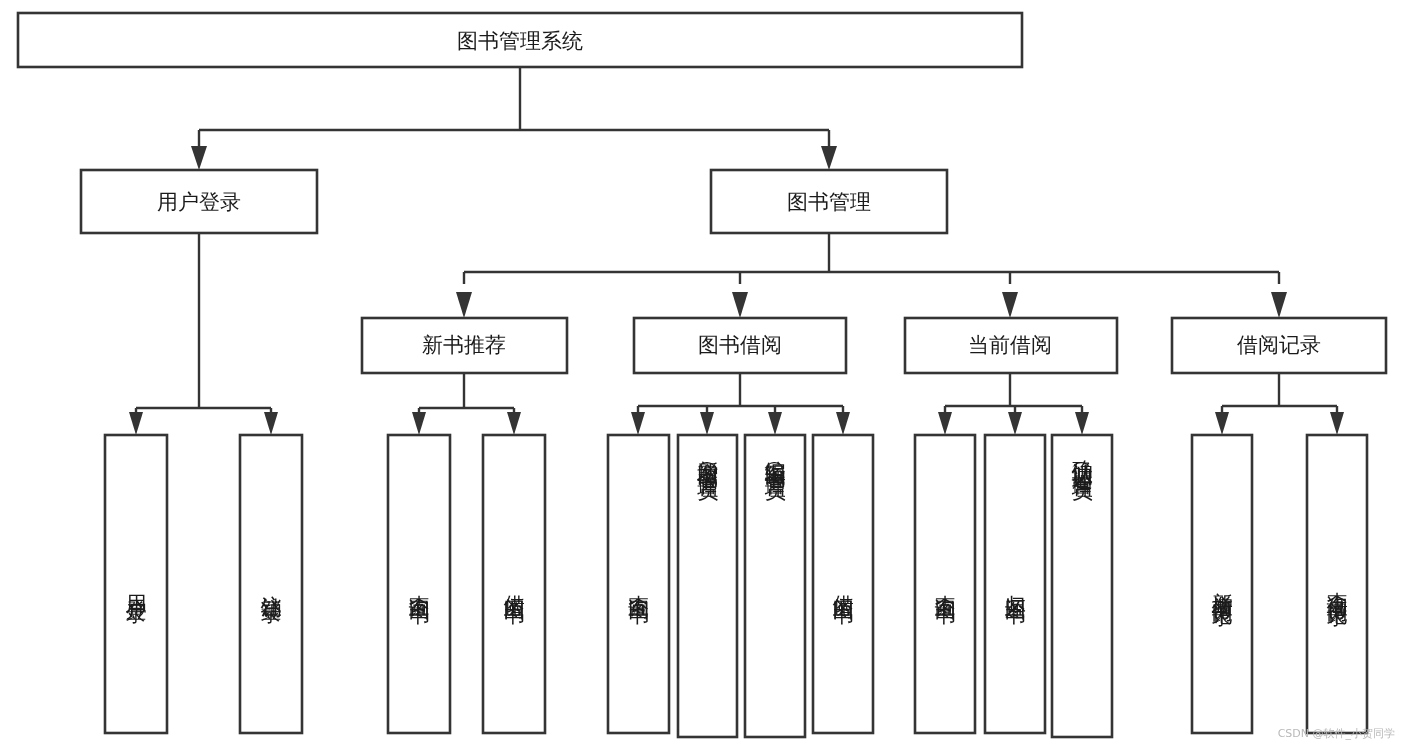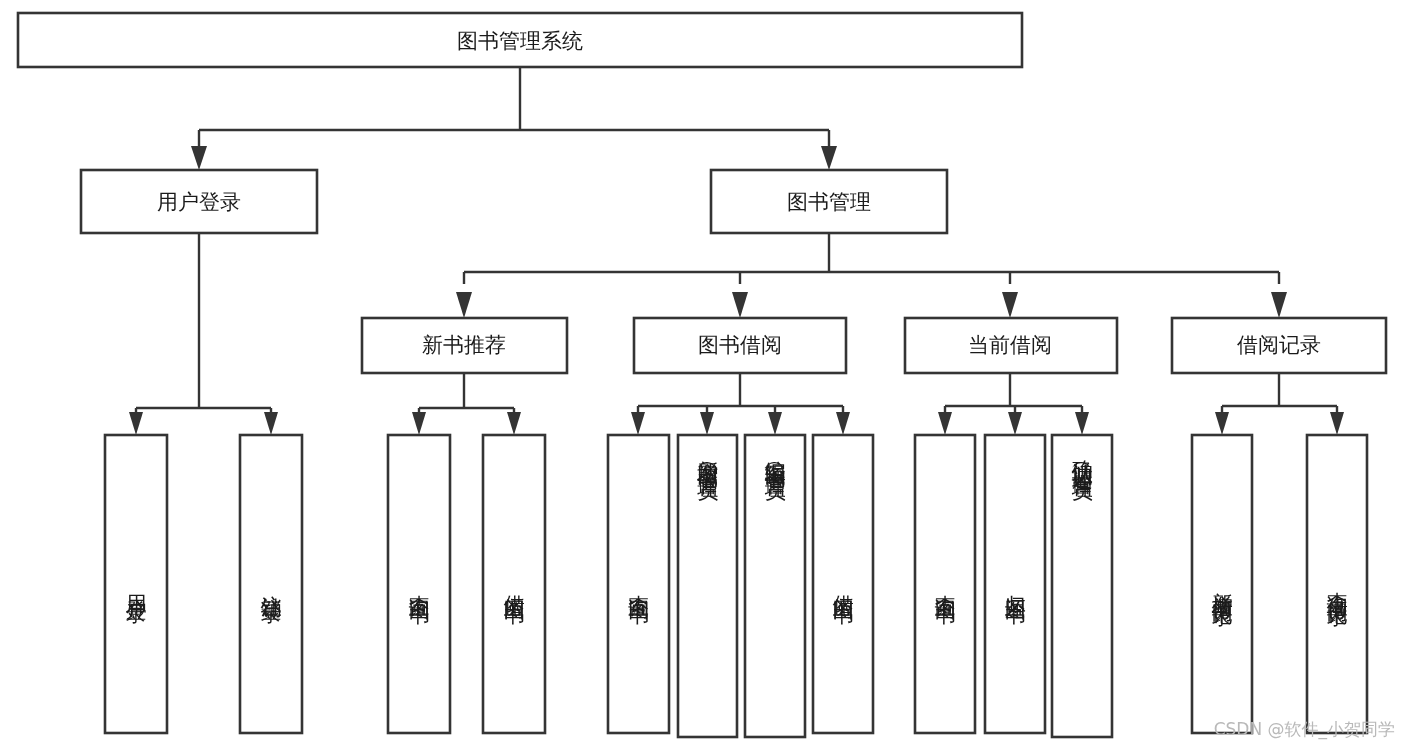--- a/index.html
+++ b/index.html
@@ -63,21 +63,21 @@
     line-height: 1.08;
     letter-spacing: 3px;
     color: #1b1b1b;
     white-space: nowrap;
   }
   .watermark {
     position: absolute;
     right: 10px;
     bottom: 6px;
     font-family: "DejaVu Sans", "Liberation Sans", sans-serif;
-    font-size: 17px;
+    font-size: 11px;
     color: #b9b9b9;
     white-space: nowrap;
     pointer-events: none;
   }
 </style>
 </head>
 <body>
 
 <div id="diagram-root">
 

